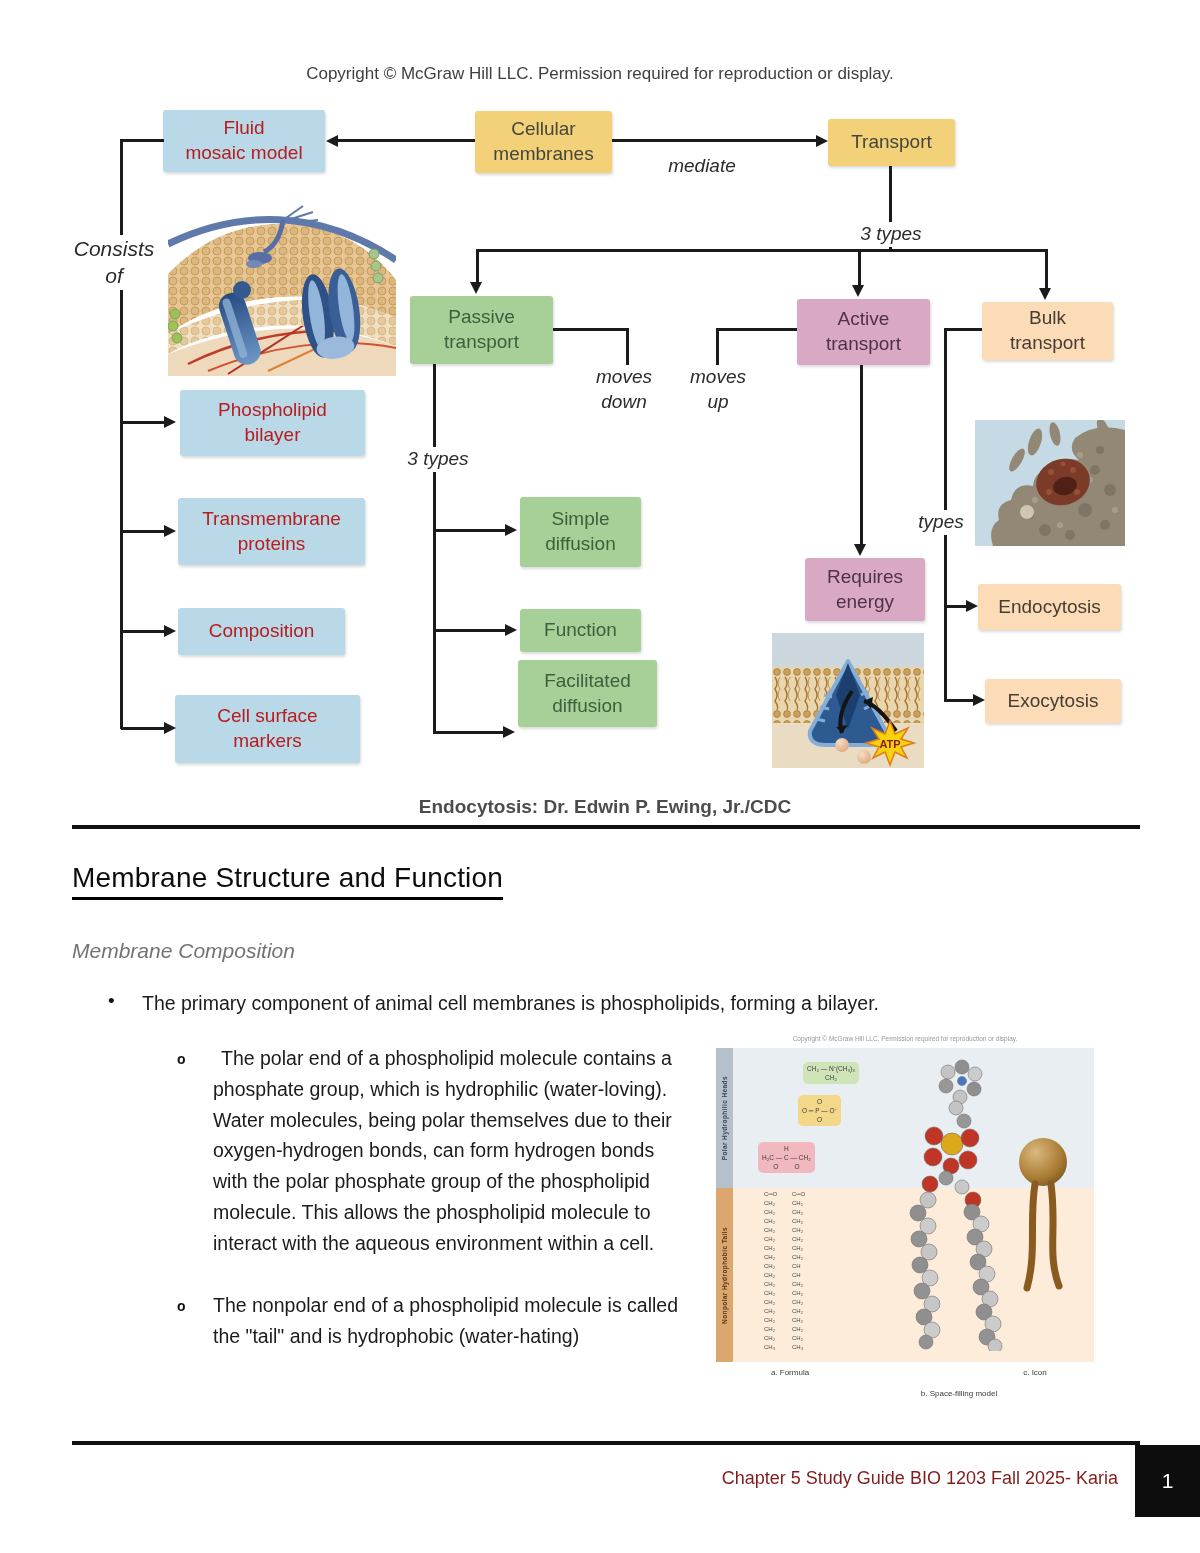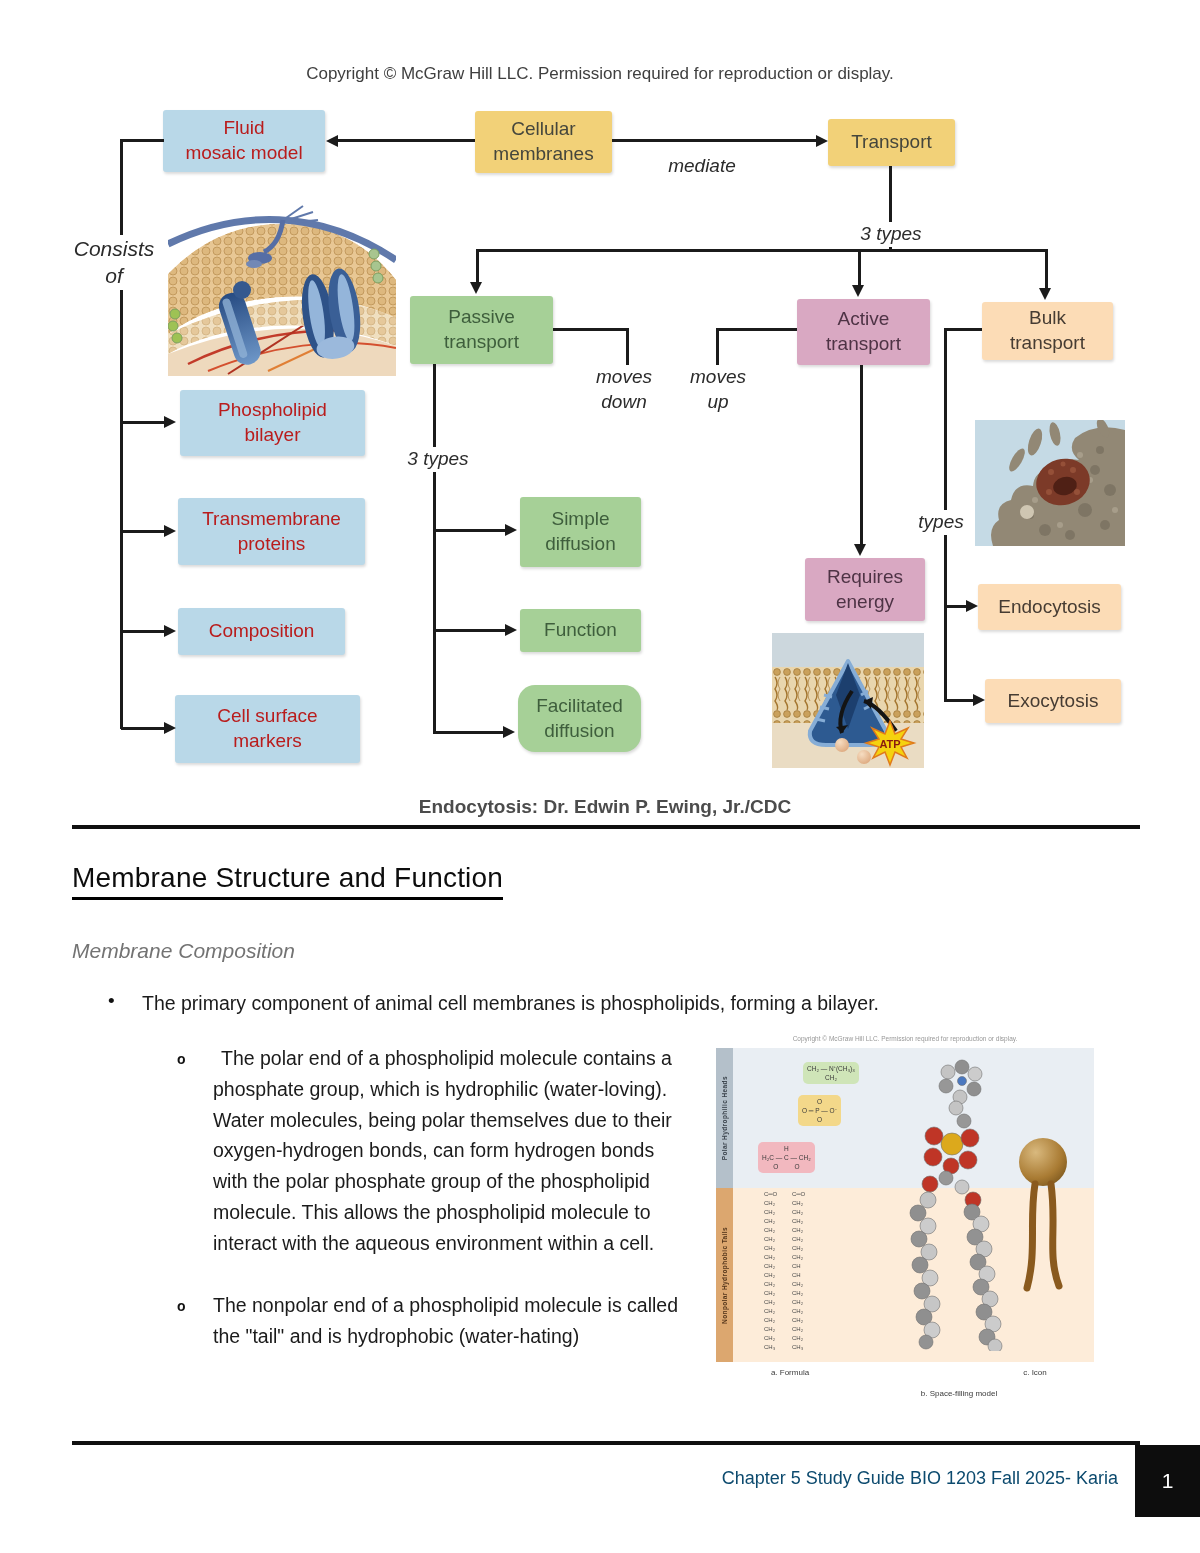--- a/index.html
+++ b/index.html
@@ -59,21 +59,21 @@
     white-space:pre; text-align:center; }
   .fbox { border-radius:5px; padding:2px 4px; }
   .fb-green { background:#cfe5b8; }
   .fb-yellow { background:#f3d88a; }
   .fb-pink { background:#f2b8bf; }
   .fchain { position:absolute; font-size:6px; line-height:9px; color:#4a4a4a; white-space:pre; }
   .fig-cap { position:absolute; top:336px; font-size:8px; color:#3a3a3a; text-align:center; }
 
   
   .footer-text { position:absolute; left:618px; top:1468px; width:500px; text-align:right;
-    font-size:18px; color:#0c4a6e; }
+    font-size:18px; color:#7f1d1d; }
   .page-box { position:absolute; left:1135px; top:1445px; width:65px; height:72px;
     background:#0d0d0d; color:#fff; display:flex; align-items:center; justify-content:center;
     font-size:21px; }
 </style>
 </head>
 <body>
 
 <div class="page">
 
   <div class="copyright">Copyright © McGraw Hill LLC. Permission required for reproduction or display.</div>
@@ -85,21 +85,21 @@
   <div class="node c-yellow" style="left:828px;top:119px;width:127px;height:47px;">Transport</div>
   <div class="node c-green" style="left:410px;top:296px;width:143px;height:68px;">Passive
 transport</div>
   <div class="node c-pink" style="left:797px;top:299px;width:133px;height:66px;">Active
 transport</div>
   <div class="node c-peach" style="left:982px;top:302px;width:131px;height:58px;">Bulk
 transport</div>
   <div class="node c-green" style="left:520px;top:497px;width:121px;height:70px;">Simple
 diffusion</div>
   <div class="node c-green" style="left:520px;top:609px;width:121px;height:43px;">Function</div>
-  <div class="node c-green" style="left:518px;top:685px;width:123px;height:67px;border-radius:17px;">Facilitated
+  <div class="node c-green" style="left:518px;top:660px;width:139px;height:67px;">Facilitated
 diffusion</div>
   <div class="node c-blue" style="left:180px;top:390px;width:185px;height:66px;">Phospholipid
 bilayer</div>
   <div class="node c-blue" style="left:178px;top:498px;width:187px;height:67px;">Transmembrane
 proteins</div>
   <div class="node c-blue" style="left:178px;top:608px;width:167px;height:47px;">Composition</div>
   <div class="node c-blue" style="left:175px;top:695px;width:185px;height:68px;">Cell surface
 markers</div>
   <div class="node c-pink" style="left:805px;top:558px;width:120px;height:63px;">Requires
 energy</div>

